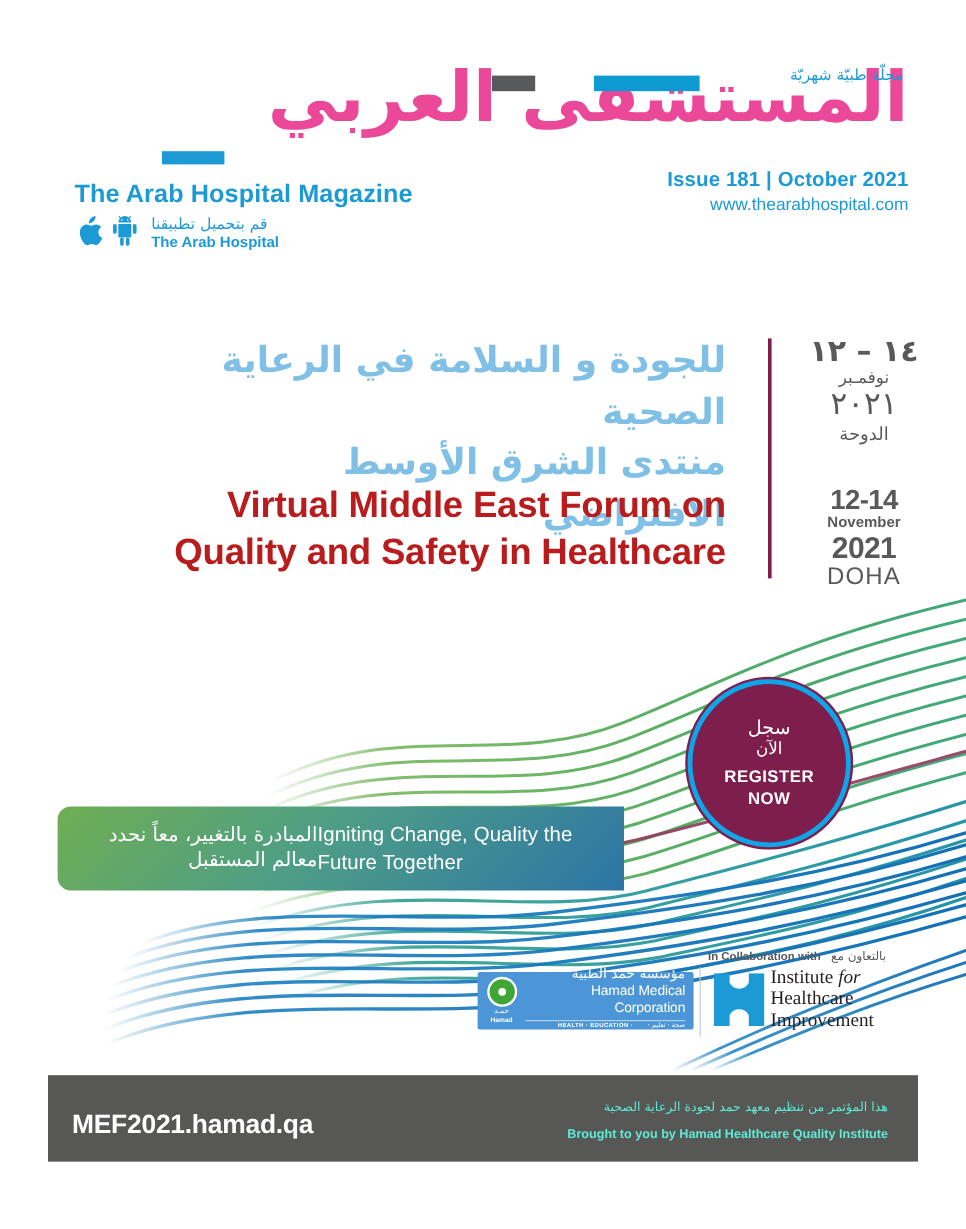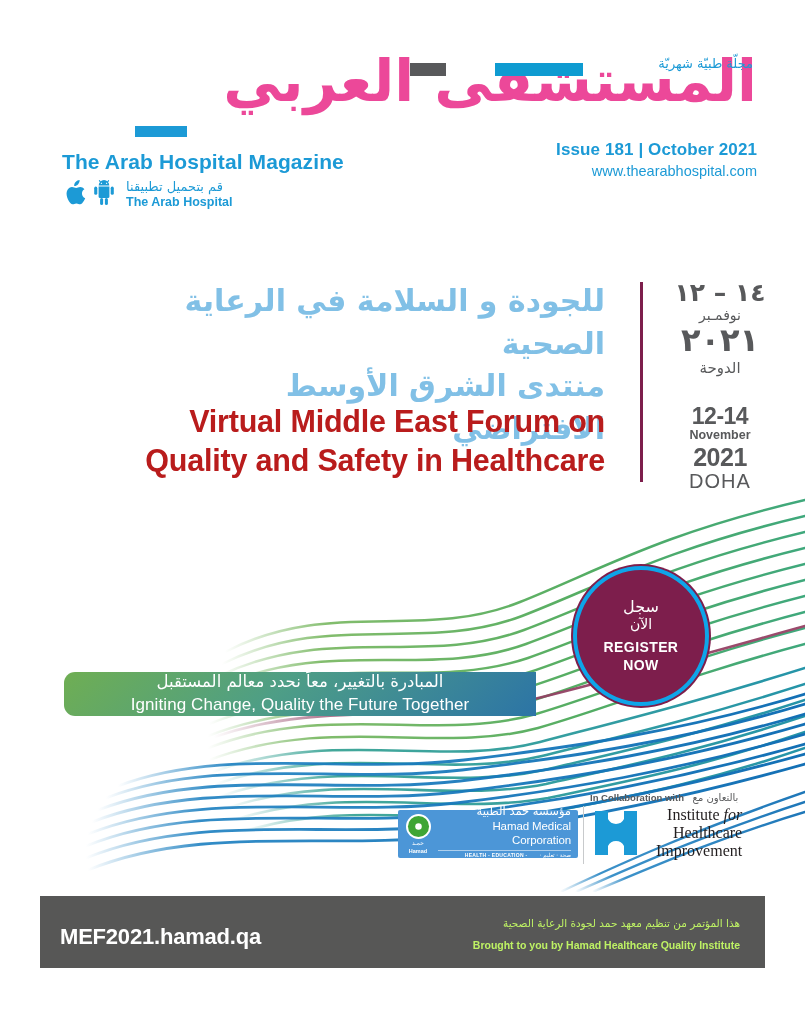--- a/index.html
+++ b/index.html
@@ -67,21 +67,21 @@
     position:absolute;right:200px;top:140px;width:490px;
     font-size:30.5px;font-weight:bold;color:#b91c1c;
     text-align:right;line-height:1.28;letter-spacing:-.2px;
   }
   .date-ar{
     position:absolute;left:660px;top:18px;width:120px;text-align:center;
     font-family:"DejaVu Sans",sans-serif;color:#58595B;direction:rtl;
   }
   .date-ar .d1{font-size:25px;font-weight:bold;line-height:1.05;letter-spacing:1px;}
   .date-ar .d2{font-size:14px;line-height:1.3;letter-spacing:1.5px;}
-  .date-ar .d3{font-size:32px;font-weight:bold;line-height:1.05;letter-spacing:1px;}
+  .date-ar .d3{font-size:26px;font-weight:normal;line-height:1.05;letter-spacing:1px;}
   .date-ar .d4{font-size:15px;line-height:1.35;}
   .date-en{
     position:absolute;left:660px;top:142px;width:120px;text-align:center;color:#58595B;
   }
   .date-en .e1{font-size:23px;font-weight:bold;line-height:1.05;letter-spacing:-.5px;}
   .date-en .e2{font-size:12.5px;font-weight:bold;line-height:1.25;}
   .date-en .e3{font-size:25px;font-weight:bold;line-height:1.05;letter-spacing:-.5px;}
   .date-en .e4{font-size:20px;line-height:1.15;letter-spacing:1px;}
 
   
@@ -101,24 +101,24 @@
   }
   .register-badge .ar2{
     font-family:"DejaVu Sans",sans-serif;font-size:14px;direction:rtl;line-height:1.2;
     margin-bottom:6px;
   }
   .register-badge .en1{font-size:14px;font-weight:bold;letter-spacing:.4px;line-height:1.25;}
   .register-badge .en2{font-size:14px;font-weight:bold;letter-spacing:.4px;line-height:1.25;}
 
   
   .tagline{
-    position:absolute;left:64px;top:672px;width:472px;height:44px;
+    position:absolute;left:48px;top:672px;width:472px;height:70px;
     background:linear-gradient(135deg,#6FAE53 0%,#4E9E86 45%,#2C74A6 100%);
     border-top-left-radius:11px;border-bottom-left-radius:11px;
-    display:flex;flex-direction:column;align-items:center;justify-content:center;
+    display:flex;flex-direction:row;align-items:center;justify-content:center;
     color:#fff;z-index:5;
   }
   .tagline .ar{
     font-family:"DejaVu Sans",sans-serif;font-size:16.5px;direction:rtl;
     line-height:1.25;letter-spacing:.3px;
   }
   .tagline .en{font-size:17px;line-height:1.3;letter-spacing:.1px;margin-top:1px;}
 
   
   .partners{position:absolute;left:0;top:792px;width:805px;height:90px;}
@@ -154,35 +154,35 @@
   .hamad-txt .en{font-size:11.5px;line-height:1.25;letter-spacing:-.1px;}
   .hamad-txt .sub{
     display:flex;justify-content:space-between;align-items:center;
     border-top:1px solid rgba(255,255,255,.55);margin-top:2px;padding-top:1px;
   }
   .hamad-txt .sub .en-sub{font-size:5px;font-weight:bold;letter-spacing:.3px;}
   .hamad-txt .sub .ar-sub{font-family:"DejaVu Sans",sans-serif;font-size:5.5px;direction:rtl;}
   .partner-sep{
     position:absolute;left:583px;top:14px;width:1px;height:58px;background:#C8CACC;
   }
-  .ihi-logo{position:absolute;left:595px;top:14px;display:flex;align-items:center;gap:19px;text-align:right;}
+  .ihi-logo{position:absolute;left:595px;top:14px;display:flex;align-items:center;gap:5px;}
   .ihi-mark{width:42px;height:44px;flex:0 0 42px;}
   .ihi-txt{color:#231F20;line-height:1.12;}
   .ihi-txt div{font-size:16px;font-family:"Liberation Serif","DejaVu Serif",serif;}
   .ihi-txt .ital{font-style:italic;}
 
   
   .footer{
     position:absolute;left:40px;top:896px;width:725px;height:72px;background:#575756;
   }
   .footer-url{
     position:absolute;left:20px;top:28px;
     font-size:22px;font-weight:bold;color:#fff;letter-spacing:-.2px;
   }
-  .footer-credit{position:absolute;right:25px;top:20px;color:#bef264;margin-left:20px;}
+  .footer-credit{position:absolute;right:25px;top:20px;color:#5eead4;margin-left:20px;}
   .footer-credit .ar{
     font-family:"DejaVu Sans",sans-serif;font-size:10.5px;direction:rtl;line-height:1.5;
   }
   .footer-credit .en{font-size:10.5px;font-weight:bold;line-height:1.5;margin-top:6px;}
 </style>
 </head>
 <body>
 
 <div class="page">
 

